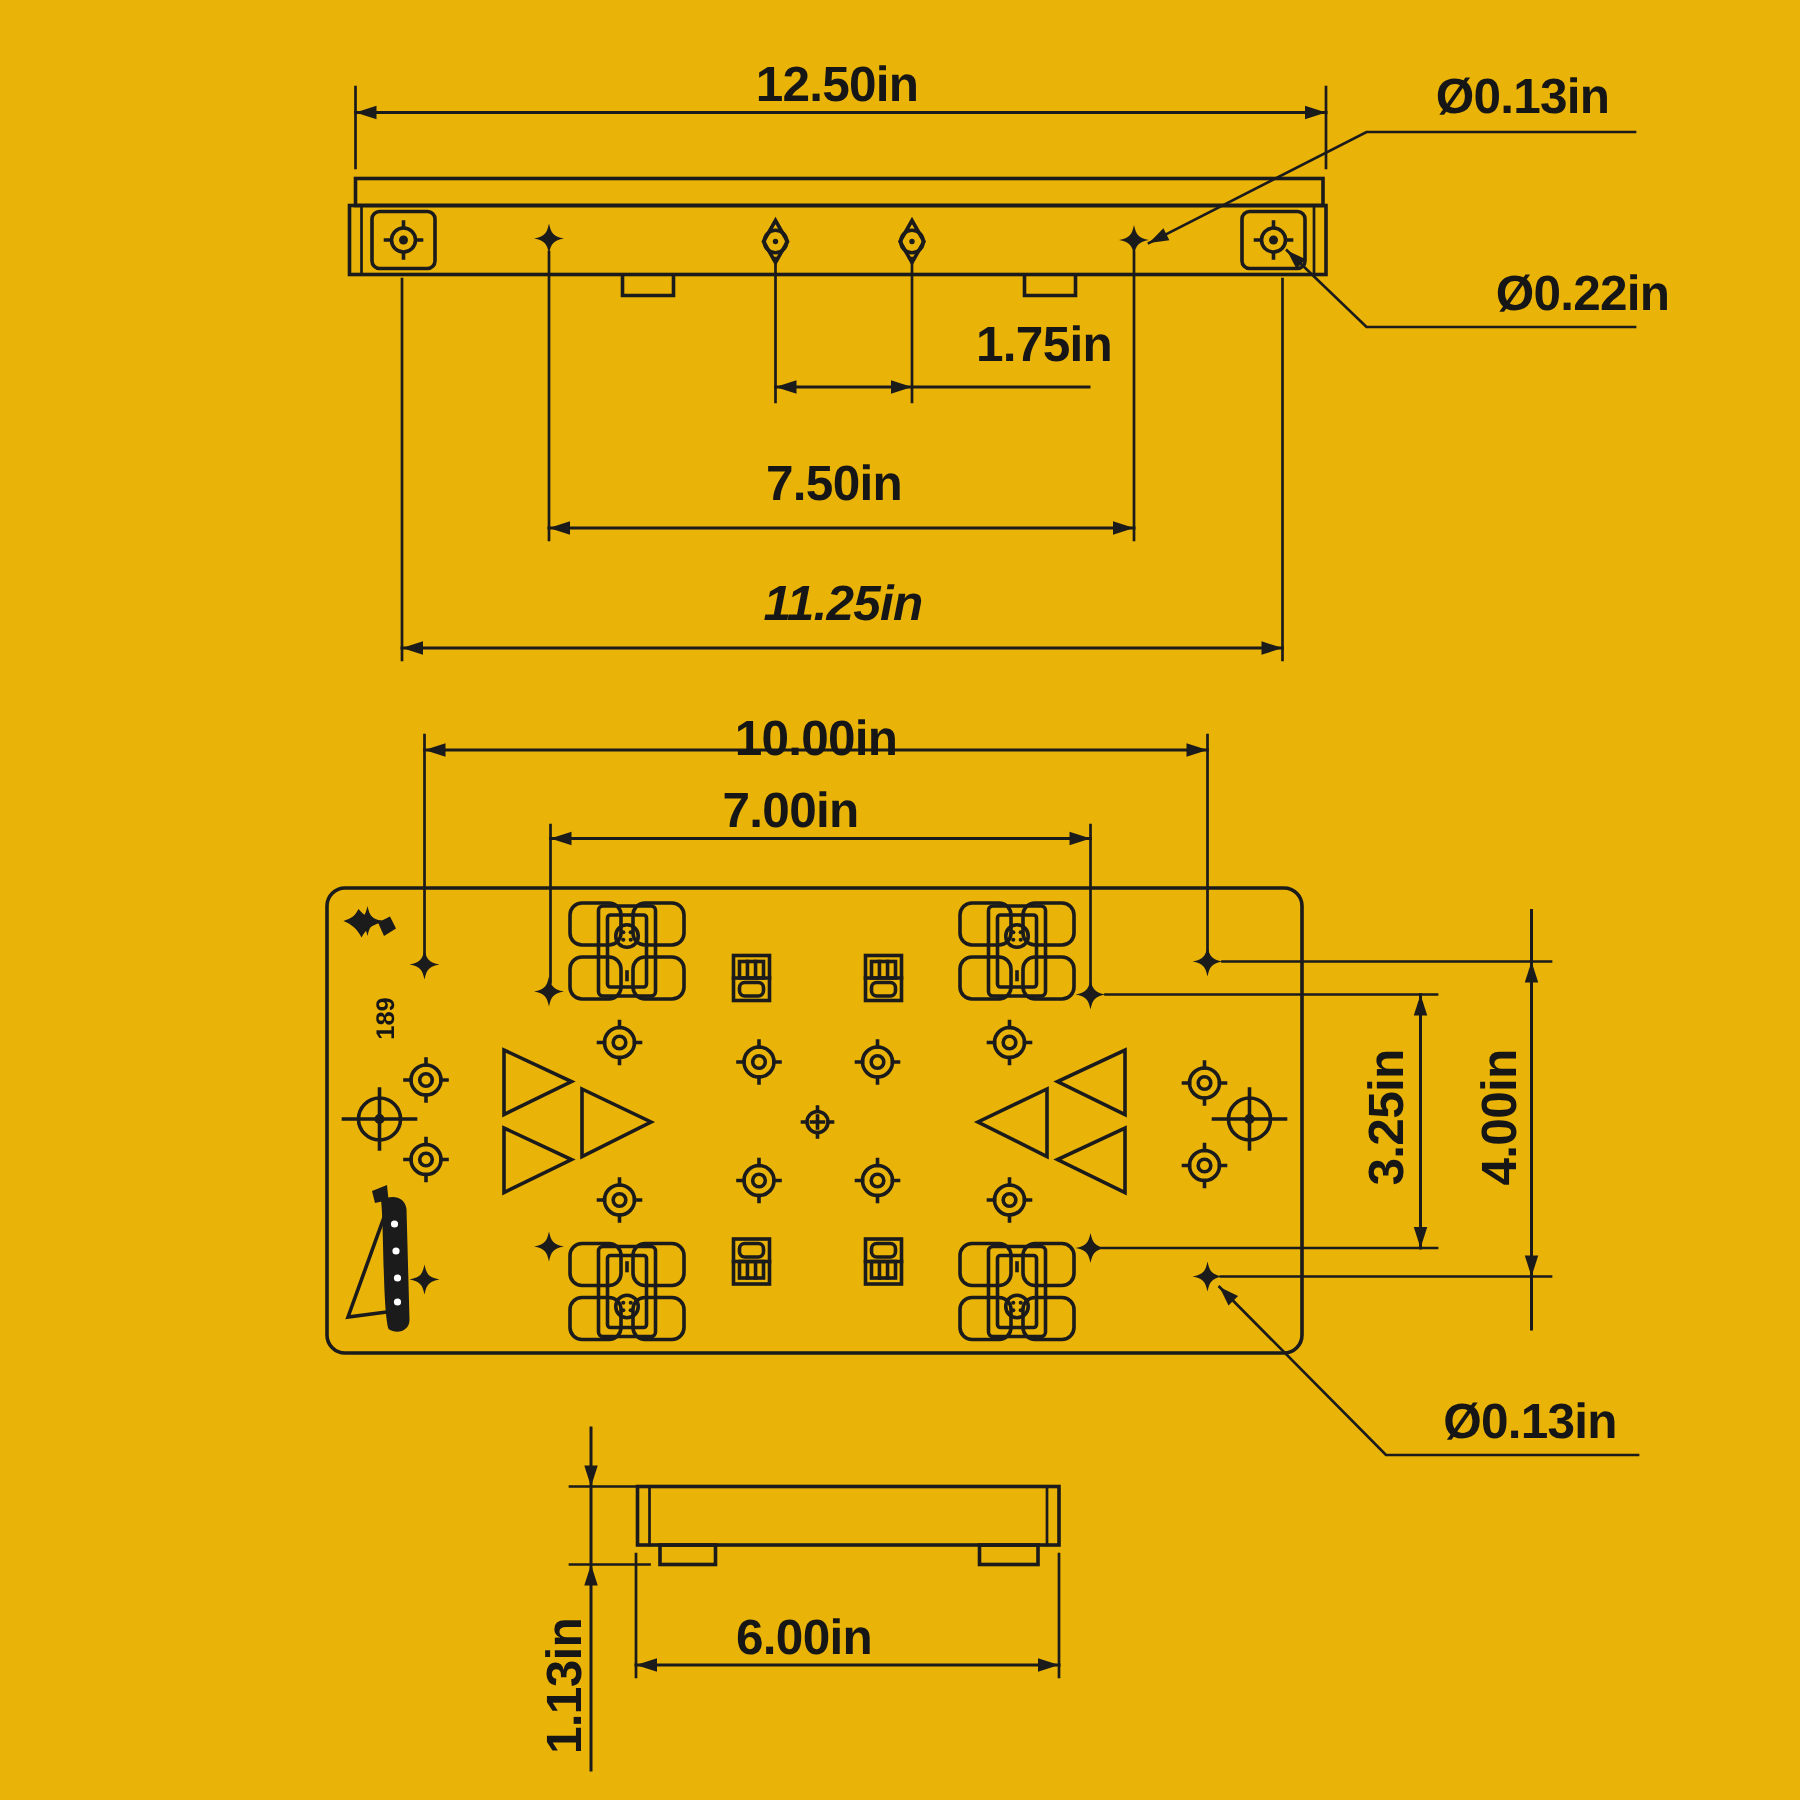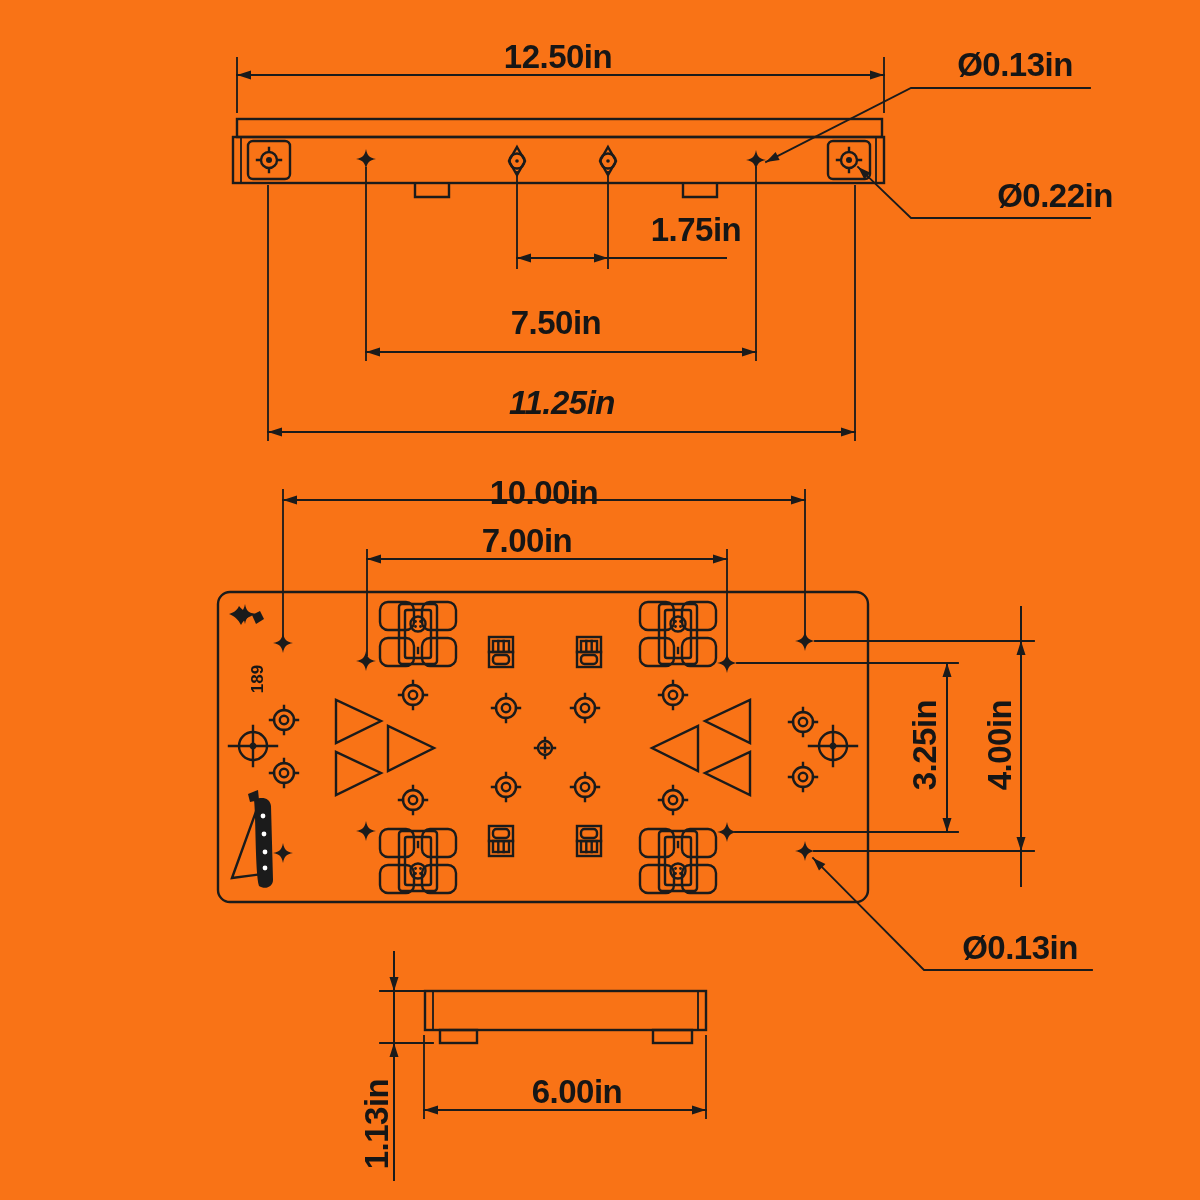--- a/index.html
+++ b/index.html
@@ -1,17 +1,17 @@
 <!DOCTYPE html>
 <html><head>
 <meta charset="utf-8">
 <style>
   html,body{margin:0;padding:0;background:#ffffff;}
   #stage{
-    position:relative;width:1200px;height:1200px;background:#f97316;
+    position:relative;width:1200px;height:1200px;background:#eab308;
     font-family:"Liberation Sans",sans-serif;overflow:hidden;
   }
   svg{position:absolute;left:0;top:0;}
   .ln{stroke:#1b1b1b;fill:none;stroke-width:2.4;stroke-linecap:square;stroke-linejoin:miter;}
   .thin{stroke-width:1.8;}
   .dim{stroke-width:2;}
   .fl{fill:#1b1b1b;stroke:none;}
   .dim-label{
     position:absolute;transform:translate(-50%,-50%);
     font-size:33px;font-weight:600;color:#161616;letter-spacing:-0.5px;
@@ -266,16 +266,16 @@
 <div class="dim-label" style="left:556px;top:322px;">7.50in</div>
 <div class="dim-label" style="left:562px;top:402px;font-style:italic;">11.25in</div>
 
 <div class="dim-label" style="left:544px;top:492px;">10.00in</div>
 <div class="dim-label" style="left:527px;top:540px;">7.00in</div>
 <div class="dim-label rot" style="left:924px;top:745px;">3.25in</div>
 <div class="dim-label rot" style="left:999px;top:745px;">4.00in</div>
 <div class="dim-label" style="left:1020px;top:947px;">Ø0.13in</div>
 <div class="dim-label rot marking" style="left:257px;top:679px;">189</div>
 
-<div class="dim-label" style="left:577px;top:1091px;">6.00in</div>
+<div class="dim-label" style="left:536px;top:1091px;">6.00in</div>
 <div class="dim-label rot" style="left:376px;top:1124px;">1.13in</div>
 
 </div>
 
 </body></html>

